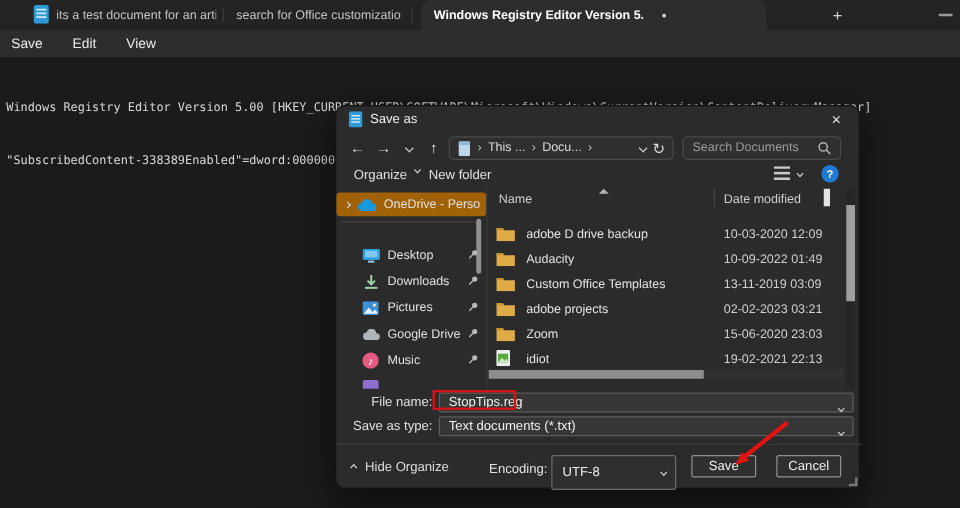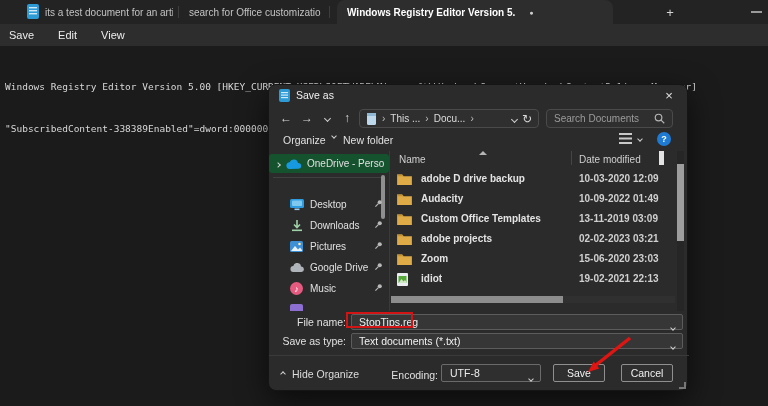--- a/index.html
+++ b/index.html
@@ -58,60 +58,60 @@
   .viewbtn { position:absolute; left:350px; top:2px; display:flex; align-items:center; gap:6px; }
   .help-circle { position:absolute; left:388px; top:1px; width:14px; height:14px; border-radius:50%;
                  background:#1f7ad4; color:#fff; font-size:9px; font-weight:bold;
                  display:flex; align-items:center; justify-content:center; }
 
   .dlg-body { position:absolute; left:0; top:66px; width:420px; height:160px; overflow:hidden; }
   .sidebar { position:absolute; left:0; top:0; width:120px; height:160px; overflow:hidden; }
   .side-row { position:absolute; left:0; width:120px; height:19px; display:flex; align-items:center;
               color:#e0e0e0; font-size:10px; white-space:nowrap; overflow:hidden; }
   .side-row .lbl { flex:1; overflow:hidden; }
-  .side-row.sel { background:#14532d; border-radius:3px; }
+  .side-row.sel { background:#a16207; border-radius:3px; }
   .side-sep { position:absolute; left:4px; top:26px; width:110px; height:1px; background:#404040; }
   .side-scroll { position:absolute; left:112px; top:24px; width:4px; height:44px; background:#8f8f8f; border-radius:2px; }
   .icon16 { width:15px; display:inline-flex; justify-content:center; margin:0 6px 0 6px; flex:none; }
   .pin { margin-right:6px; flex:none; }
 
   .vdivider { position:absolute; left:120px; top:0; width:1px; height:160px; background:#3a3a3a; }
 
   .flist { position:absolute; left:122px; top:0; width:298px; height:160px; }
   .fl-head { position:absolute; left:0; top:0; width:100%; height:16px; color:#cfcfcf; font-size:10px; }
   .col-name { position:absolute; left:8px; top:3px; }
   .sort-caret { position:absolute; left:88px; top:0; width:0; height:0;
                 border-left:4px solid transparent; border-right:4px solid transparent;
                 border-bottom:4px solid #b5b5b5; }
   .col-div { position:absolute; left:180px; top:0; width:1px; height:14px; background:#454545; }
   .col-date { position:absolute; left:188px; top:3px; }
   .white-seg { position:absolute; left:268px; top:-3px; width:5px; height:17px; background:#e3e3e3; }
 
-  .frow { position:absolute; left:0; width:282px; height:20px; display:flex; align-items:flex-start;
-          color:#e3e3e3; font-size:10px;font-weight:bold; }
+  .frow { position:absolute; left:0; width:282px; height:20px; display:flex; align-items:flex-end;
+          color:#e3e3e3; font-size:10px; }
   .frow .fname { flex:1; overflow:hidden; white-space:nowrap; }
   .frow .fdate { position:absolute; left:188px; color:#cfcfcf; }
   .ficon { width:16px; margin:0 8px 0 6px; flex:none; display:inline-flex; }
 
   .vscroll-track { position:absolute; left:286px; top:0; width:7px; height:160px; background:#262626; }
   .vscroll-thumb { position:absolute; left:286px; top:13px; width:7px; height:77px; background:#9d9d9d; }
   .hscroll-track { position:absolute; left:0px; top:145px; width:284px; height:7px; background:#303030; }
   .hscroll-thumb { position:absolute; left:0px; top:145px; width:172px; height:7px; background:#8d8d8d; }
 
   .fieldrow { position:absolute; left:0; width:420px; height:17px; }
   .fieldrow .flabel { position:absolute; left:0; top:2px; width:77px; text-align:right; color:#e0e0e0; }
   .fieldbox { position:absolute; left:82px; top:0; width:332px; height:16px; background:#363636;
               border:1px solid #5c5c5c; border-radius:2px; display:flex; align-items:center;
               padding:0 18px 0 7px; color:#f0f0f0; }
   .fieldbox .chev-wrap { position:absolute; right:7px; top:5px; }
 
   .footer { position:absolute; left:0; top:270px; width:420px; height:37px; border-top:1px solid #3a3a3a; }
   .hidefolders { position:absolute; left:12px; top:12px; display:flex; align-items:center; gap:7px; color:#dcdcdc; }
   .enc-label { position:absolute; left:100px; top:13px; width:69px; text-align:right; color:#e0e0e0; }
-  .enc-box { position:absolute; left:172px; top:8px; width:100px; height:18px; background:#2f2f2f;
+  .enc-box { position:absolute; left:172px; top:8px; width:100px; height:28px; background:#2f2f2f;
              border:1px solid #6a6a6a; border-radius:2px; display:flex; align-items:center;
              padding:1px 8px; color:#ececec; }
   .enc-box .chev-wrap { position:absolute; right:7px; top:6px; }
   .btn { position:absolute; top:8px; height:18px; background:#2f2f2f; border:1px solid #8f8f8f;
          border-radius:2px; color:#f0f0f0; display:flex; align-items:center; justify-content:center;
          font-size:10.5px; }
   .btn-save { left:284px; width:52px; }
   .btn-cancel { left:352px; width:52px; }
   .grip { position:absolute; right:3px; bottom:3px; width:7px; height:7px;
           border-right:2px solid #777; border-bottom:2px solid #777; }

